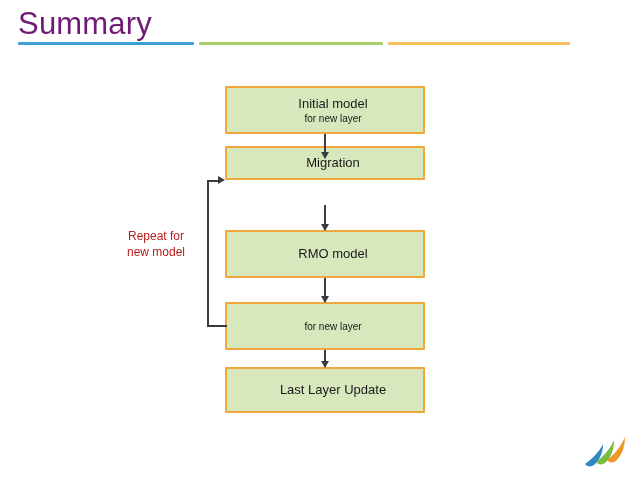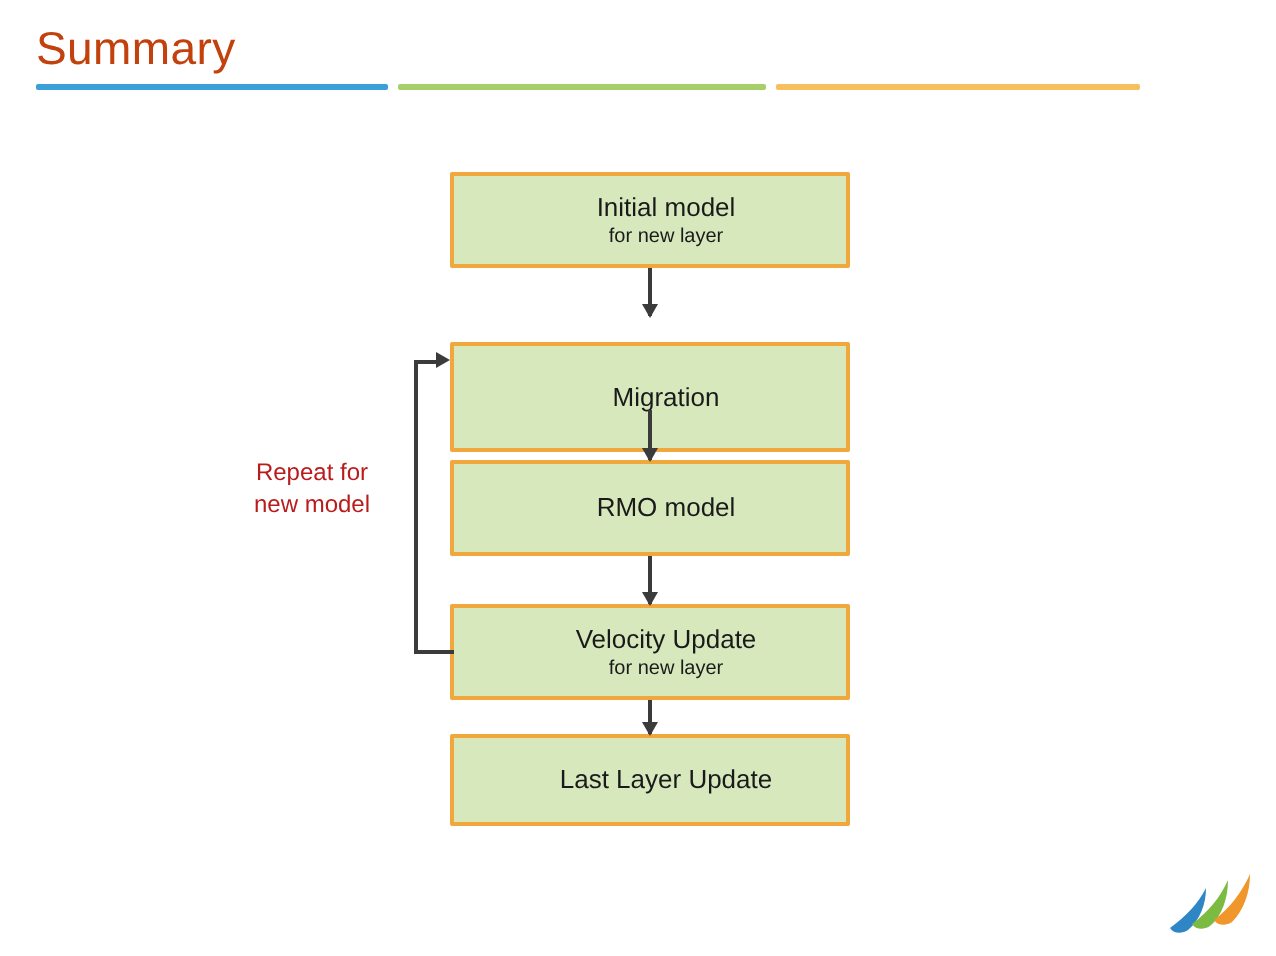--- a/index.html
+++ b/index.html
@@ -16,23 +16,23 @@
     height: 478px;
     background: #ffffff;
     overflow: hidden;
   }
 
   
   #page-title {
     position: absolute;
     left: 18px;
     top: 10px;
-    font-size: 23px;
+    font-size: 31px;
     line-height: 28px;
-    color: #c2410c;
+    color: #701a75;
     letter-spacing: 0.2px;
     white-space: nowrap;
   }
 
   
   .rule {
     position: absolute;
     height: 3px;
     top: 42px;
     border-radius: 1px;
@@ -63,21 +63,21 @@
     white-space: nowrap;
   }
   .flow-box .line2 {
     font-size: 10px;
     line-height: 13px;
     white-space: nowrap;
     text-align: center;
   }
 
   #box-initial   { top: 86px;  height: 48px; }
-  #box-migration { top: 171px; height: 55px; }
+  #box-migration { top: 146px; height: 34px; }
   #box-rmo       { top: 230px; height: 48px; }
   #box-velocity  { top: 302px; height: 48px; }
   #box-last      { top: 367px; height: 46px; }
 
   
   .connector {
     position: absolute;
     left: 324px;
     width: 2px;
     background: #3b3b3b;
@@ -174,21 +174,20 @@
 
   <div class="flow-box" id="box-migration">
     <span class="line1">Migration</span>
   </div>
 
   <div class="flow-box" id="box-rmo">
     <span class="line1">RMO model</span>
   </div>
 
   <div class="flow-box" id="box-velocity">
-    <span class="line1">Velocity Update</span>
     <span class="line2">for new layer</span>
   </div>
 
   <div class="flow-box" id="box-last">
     <span class="line1">Last Layer Update</span>
   </div>
 
   <div class="connector" id="conn-1"></div>
   <div class="connector" id="conn-2"></div>
   <div class="connector" id="conn-3"></div>

